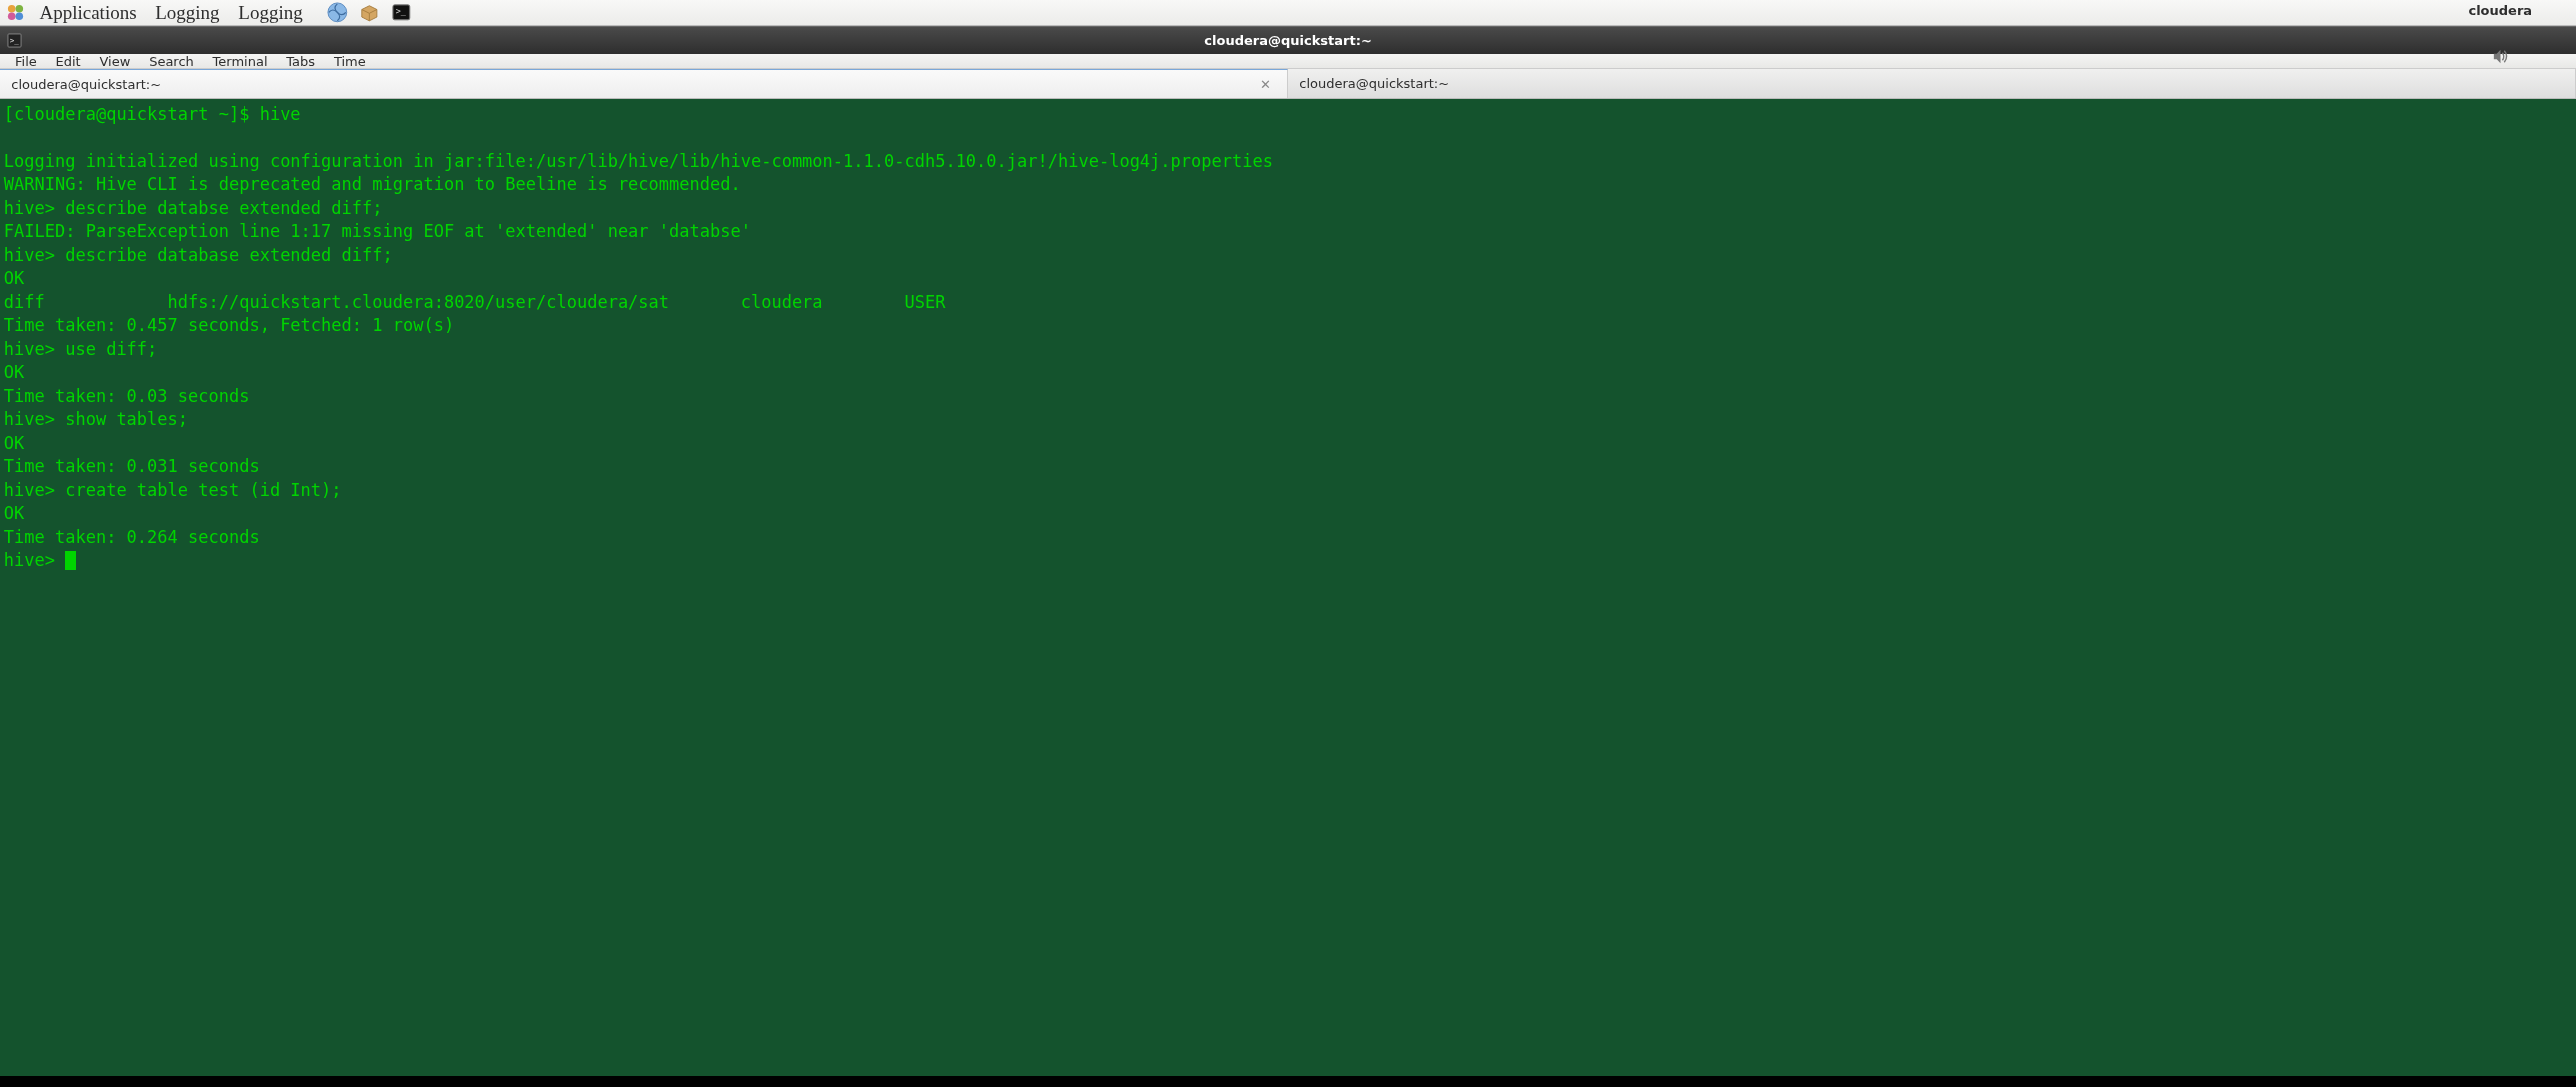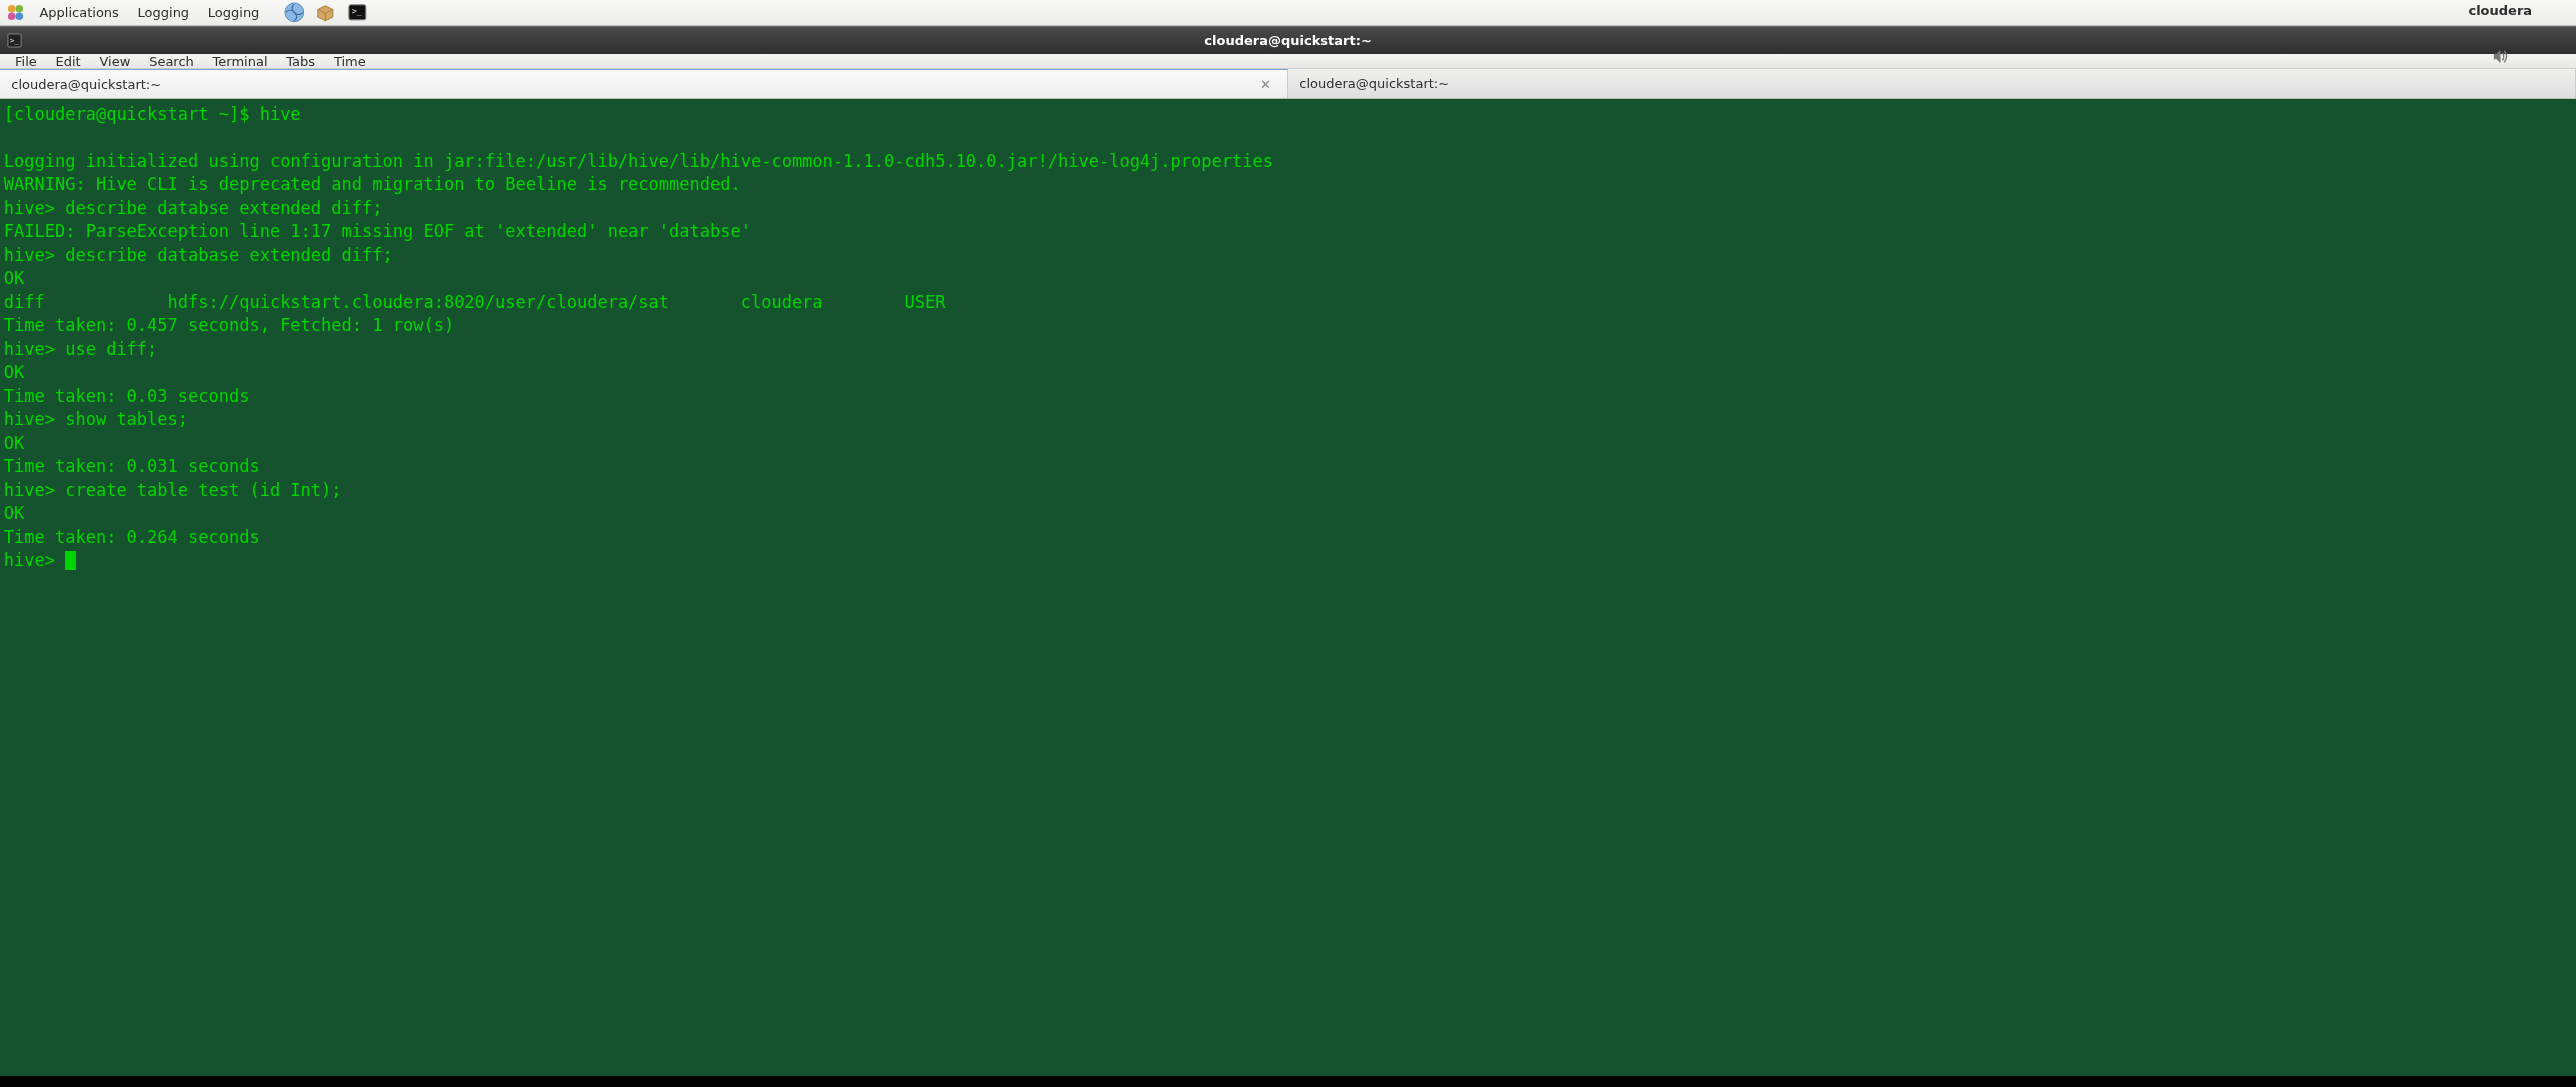--- a/index.html
+++ b/index.html
@@ -33,21 +33,22 @@
       width: 20.7px;
       height: 20.7px;
       display: flex;
       align-items: center;
       justify-content: center;
       margin-right: 3.8px;
     }
     .panel-menu-item {
       padding: 2.8px 8.4px;
       cursor: pointer;
-      font-size: 13px;
+      font-size: 19px;
+      font-family: Liberation Serif, serif;
     }
     .panel-launchers {
       display: flex;
       gap: 9.4px;
       margin-left: 13px;
     }
     .launcher {
       width: 22.5px;
       height: 22.5px;
       display: flex;

